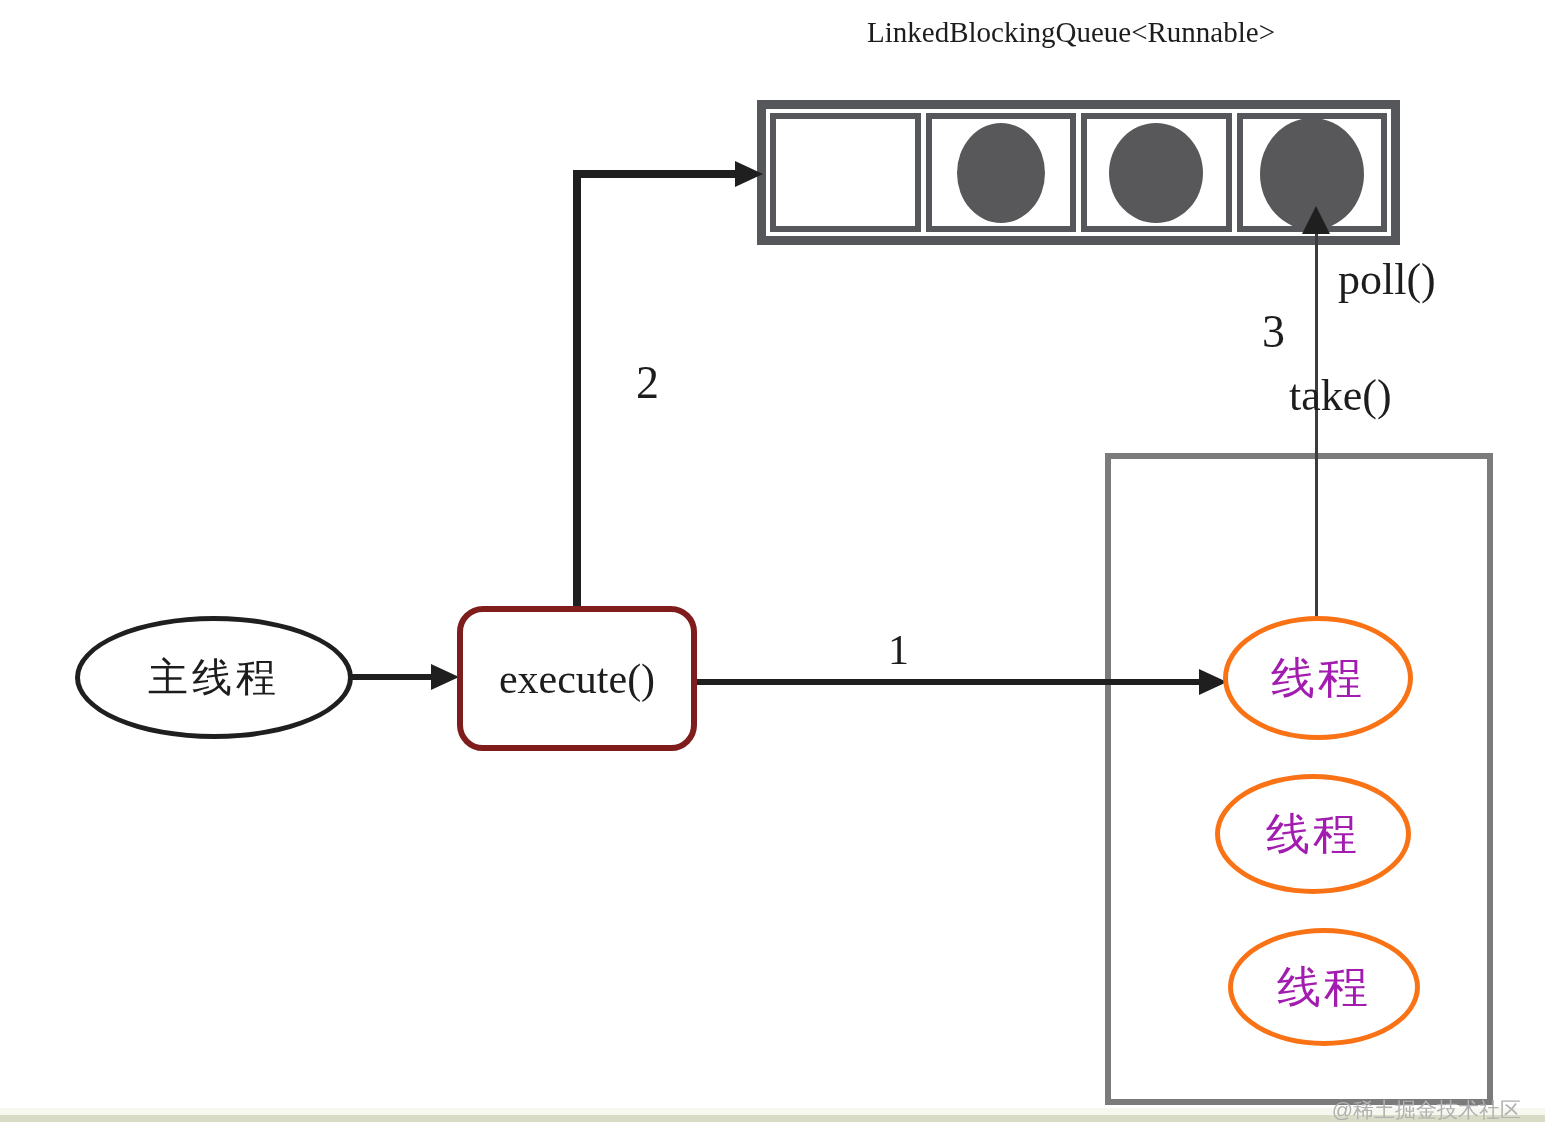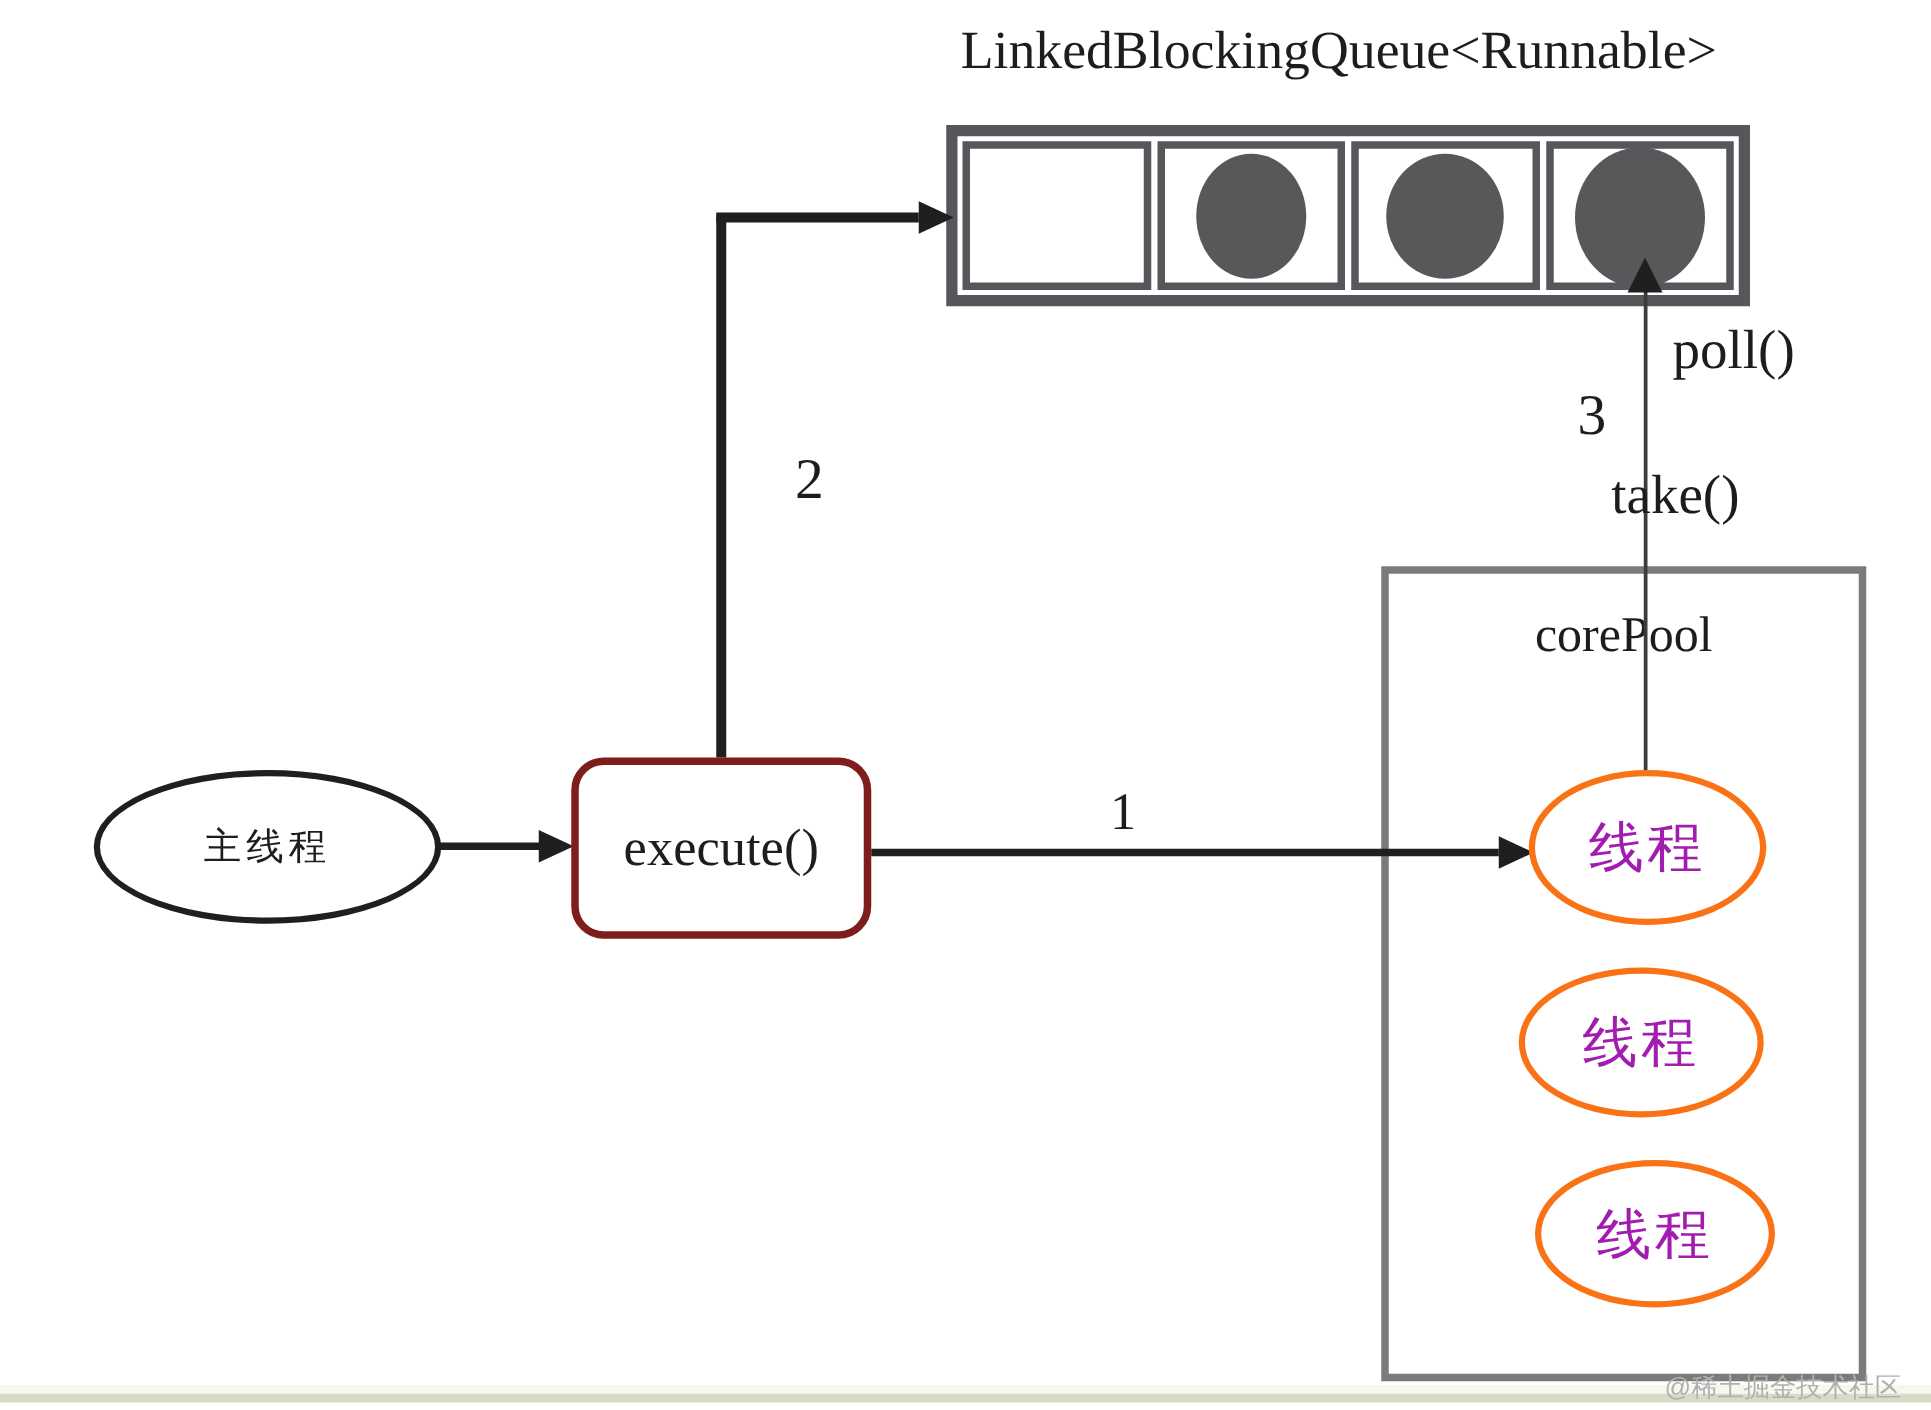--- a/index.html
+++ b/index.html
@@ -15,21 +15,21 @@
     background: #ffffff;
     overflow: hidden;
     color: #1d1d1d;
   }
   .abs { position: absolute; }
 
   
   .title {
     left: 720px; top: 16px; width: 702px;
     text-align: center;
-    font-size: 43px;
+    font-size: 29px;
     letter-spacing: 0px;
     color: #1d1d1d;
     white-space: nowrap;
   }
 
   
   .queue {
     left: 757px; top: 100px; width: 643px; height: 145px;
     box-sizing: border-box;
     border: 9px solid #56575a;
@@ -71,21 +71,21 @@
   
   .main-ellipse {
     left: 75px; top: 616px; width: 278px; height: 123px;
     box-sizing: border-box;
     border: 5px solid #1f1f1f;
     border-radius: 50%;
     background: #ffffff;
     display: flex;
     align-items: center;
     justify-content: center;
-    font-size: 30px;
+    font-size: 40px;
     letter-spacing: 4px;
   }
 
   
   .corepool-box {
     left: 1105px; top: 453px; width: 388px; height: 652px;
     box-sizing: border-box;
     border: 6px solid #7b7b7b;
     background: transparent;
   }
@@ -182,21 +182,20 @@
   <div class="abs execute-box">
     <span>execute()</span>
   </div>
 
   <div class="abs line" style="left:573px; top:172px; width:8px; height:434px;"></div>
   <div class="abs line" style="left:573px; top:170px; width:162px; height:8px;"></div>
   <div class="abs head-right" style="left:735px; top:161px;"></div>
   <div class="abs num-label" style="left:636px; top:356px;">2</div>
 
   <div class="abs corepool-box"></div>
-  <div class="abs corepool-label">corePool</div>
 
   <div class="abs line" style="left:697px; top:679px; width:502px; height:6px;"></div>
   <div class="abs head-right" style="left:1199px; top:669px;"></div>
   <div class="abs num-label" style="left:888px; top:626px; font-size:42px;">1</div>
 
   <div class="abs line" style="left:1315px; top:230px; width:3px; height:387px; background:#3c3c3c;"></div>
   <div class="abs head-up" style="left:1302px; top:206px;"></div>
   <div class="abs num-label" style="left:1262px; top:305px;">3</div>
   <div class="abs fn-label" style="left:1338px; top:254px;">poll()</div>
   <div class="abs fn-label" style="left:1289px; top:370px;">take()</div>

